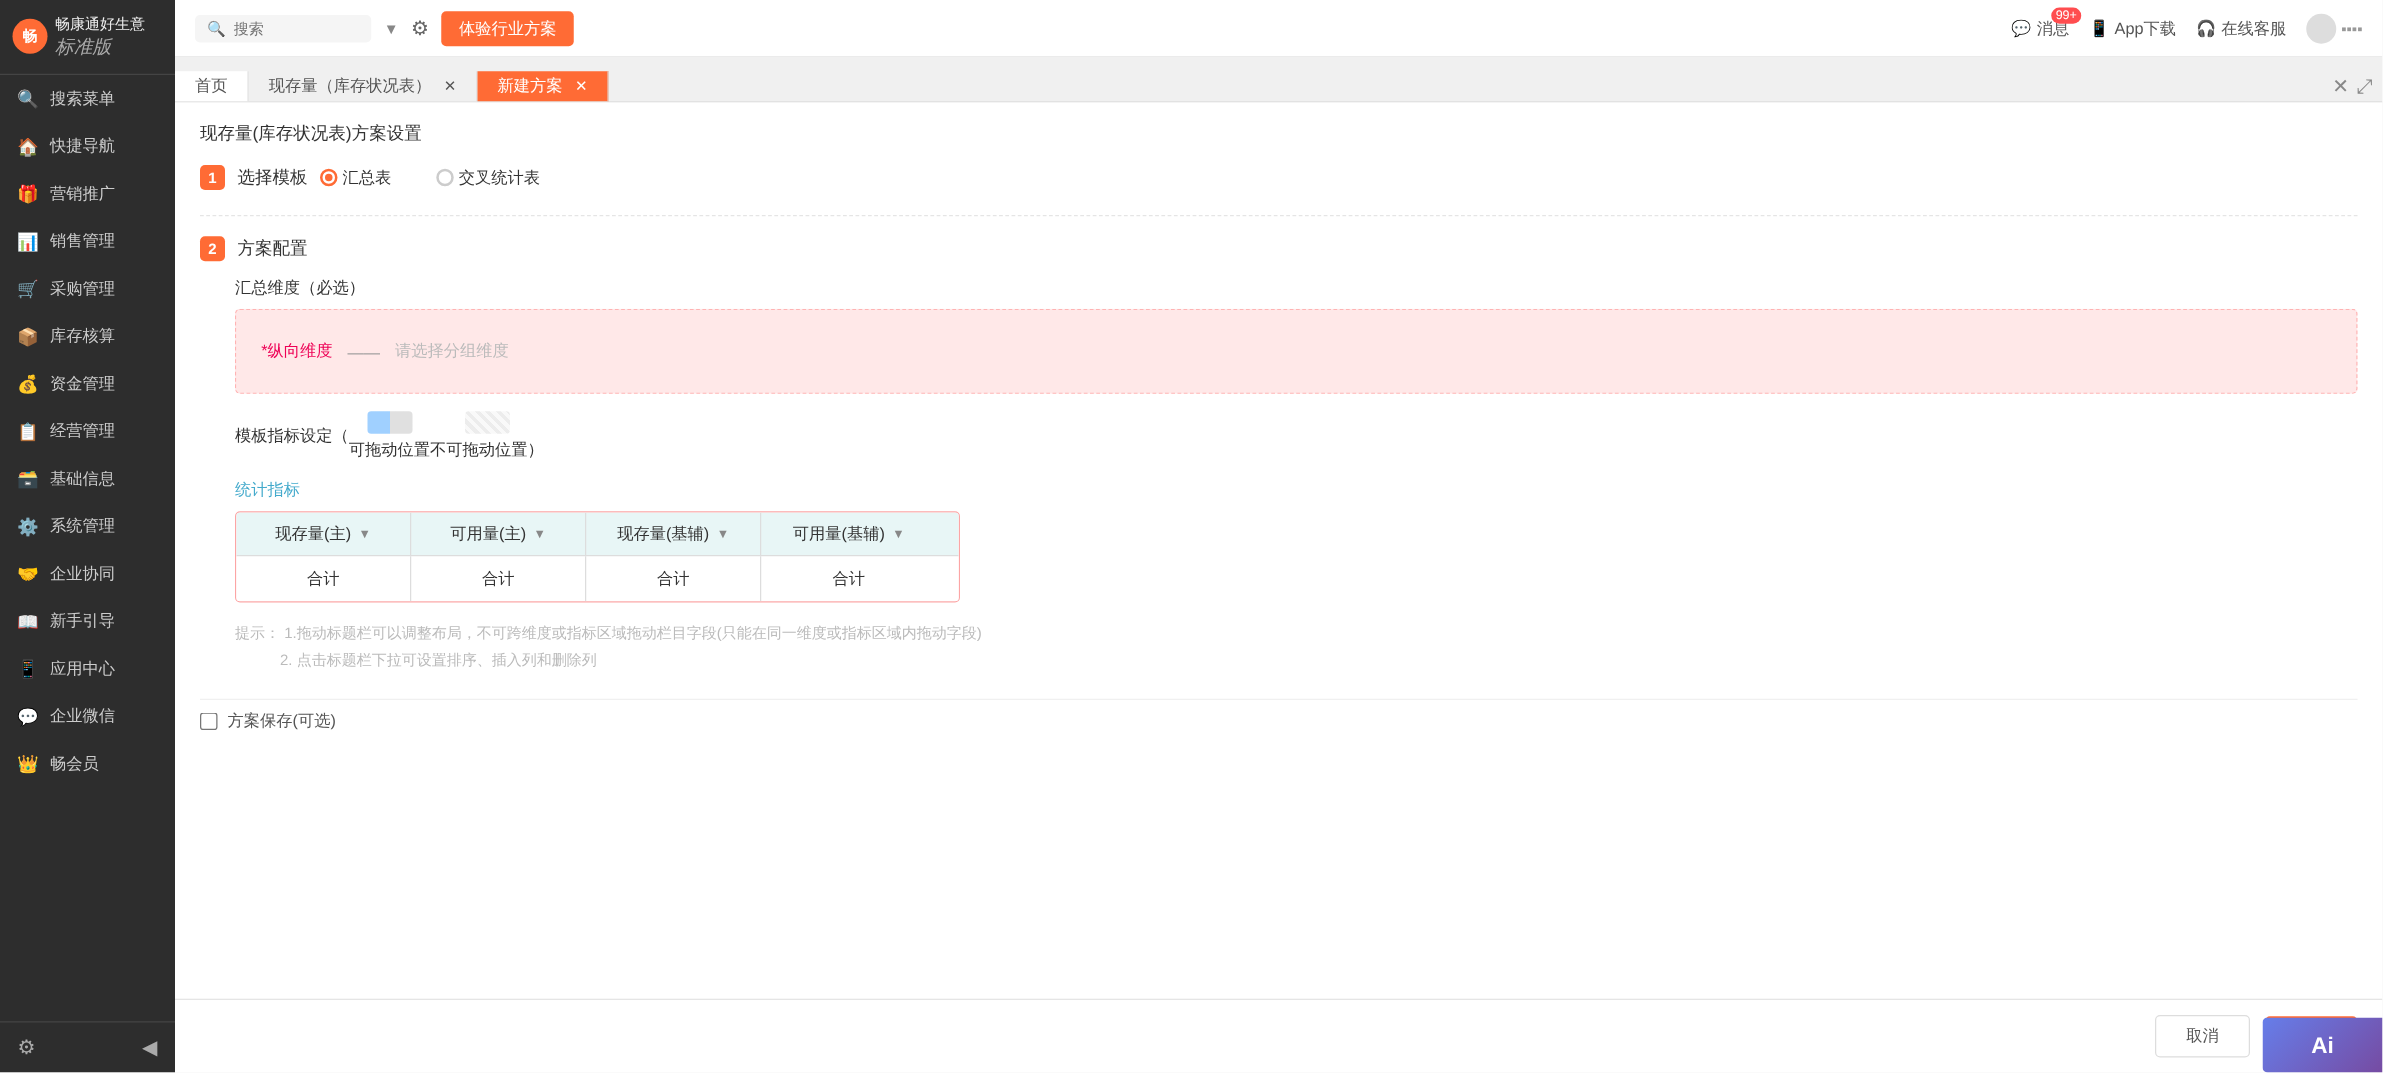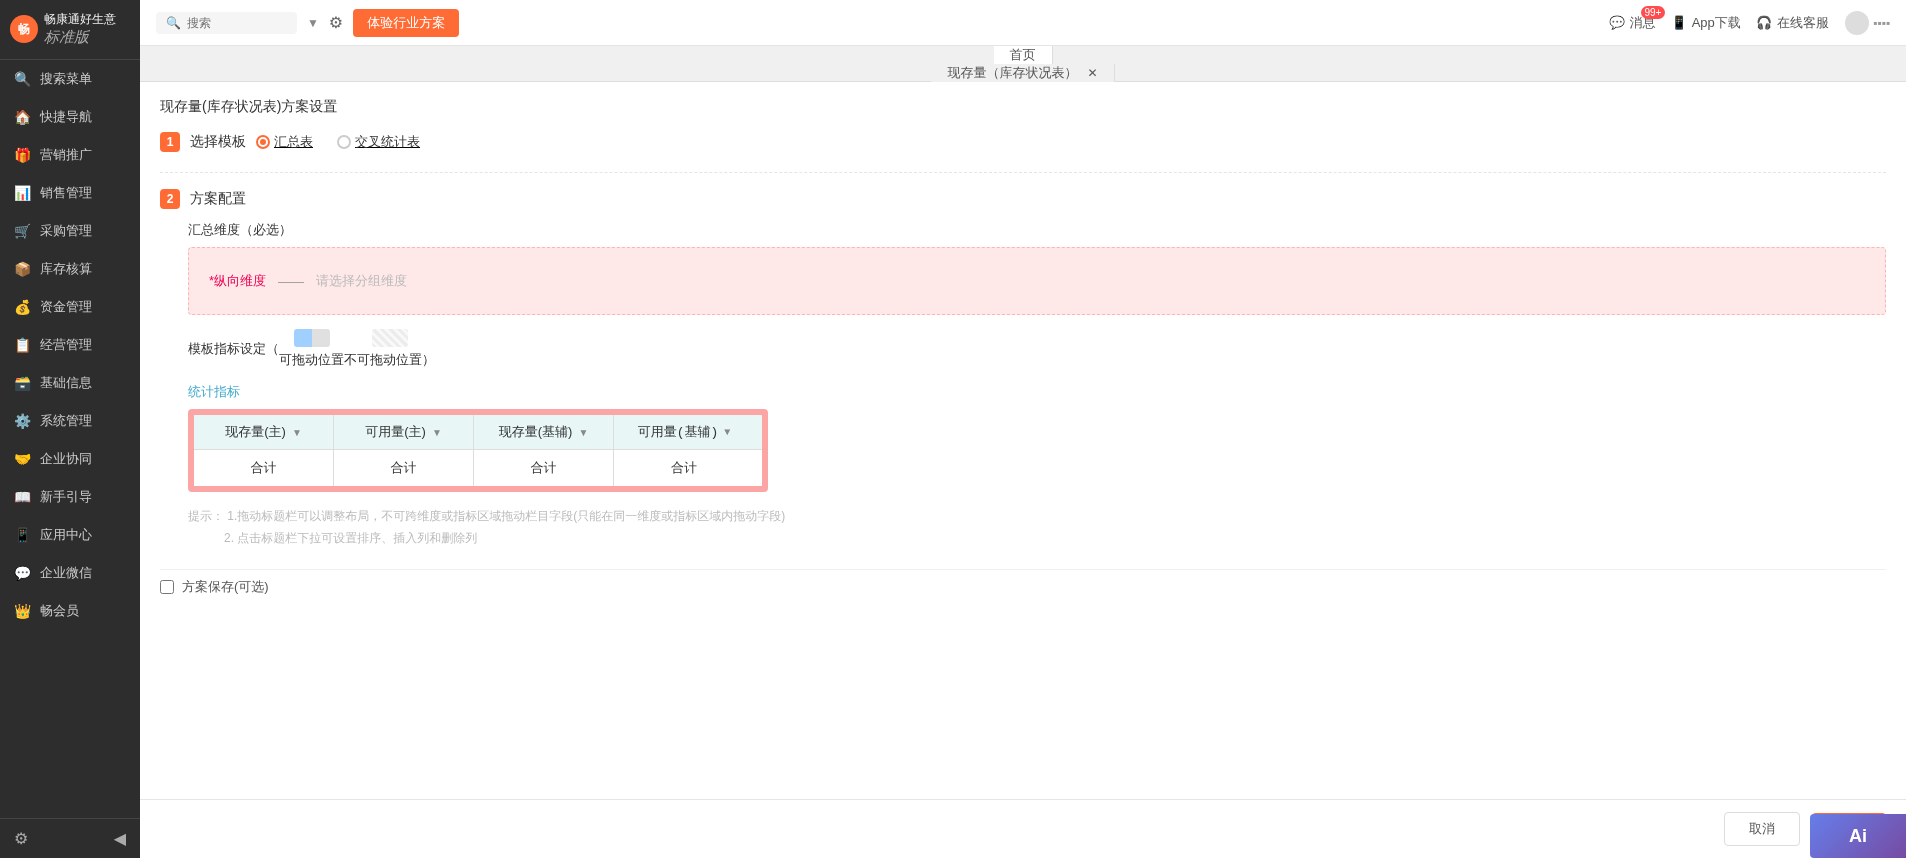--- a/index.html
+++ b/index.html
@@ -83,25 +83,24 @@
       border-radius: 8px; padding: 1px 4px; min-width: 18px; text-align: center;
     }
     .topbar-user { display: flex; align-items: center; gap: 4px; }
     .user-avatar { width: 24px; height: 24px; background: #ddd; border-radius: 50%; }
 
     
     .tabbar {
       background: #f0f0f0;
       display: flex;
       align-items: center;
-      padding: 0 0 0 0;
+      padding: 11px 0 0 0;
       height: 36px;
       flex-shrink: 0;
       border-bottom: 1px solid #ddd;
-      flex-direction: column;
     }
     .tab {
       display: flex; align-items: center; gap: 6px;
       padding: 0 16px;
       height: 100%;
       cursor: pointer;
       font-size: 13px;
       color: #555;
       border-right: 1px solid #ddd;
       background: #f0f0f0;
@@ -129,21 +128,21 @@
     }
     .section-num {
       width: 20px; height: 20px;
       background: #ff6b35; color: white;
       border-radius: 4px; display: flex; align-items: center; justify-content: center;
       font-size: 12px; font-weight: bold; flex-shrink: 0;
     }
     .section-title { font-size: 14px; color: #333; font-weight: 500; }
 
     
-    .radio-group { display: flex; align-items: center; gap: 24px; text-decoration: underline; }
+    .radio-group { display: flex; align-items: center; gap: 36px; }
     .radio-item { display: flex; align-items: center; gap: 4px; cursor: pointer; font-size: 13px; color: #333; }
     .radio-circle {
       width: 14px; height: 14px; border-radius: 50%;
       border: 2px solid #ccc;
       display: flex; align-items: center; justify-content: center;
     }
     .radio-circle.checked { border-color: #ff6b35; }
     .radio-circle.checked::after {
       content: ''; width: 6px; height: 6px;
       background: #ff6b35; border-radius: 50%;
@@ -177,32 +176,32 @@
     }
     .non-drag-indicator {
       width: 36px; height: 18px;
       background: repeating-linear-gradient(45deg, #e0e0e0, #e0e0e0 3px, #f5f5f5 3px, #f5f5f5 6px);
       border-radius: 3px; opacity: 0.6;
     }
 
     
     .stats-section { margin-bottom: 10px; }
     .stats-label { color: #4ac; font-size: 13px; margin-bottom: 8px; }
-    .stats-table { border: 6px solid #fca5a5; border-radius: 4px; overflow: hidden; width: fit-content; min-width: 580px; }
+    .stats-table { border: 1px solid #fca5a5; border-radius: 4px; overflow: hidden; width: fit-content; min-width: 580px; }
     .stats-table-header { display: flex; background: #e8f6f6; }
     .stats-col {
       display: flex; align-items: center; justify-content: center;
       padding: 8px 16px;
       border-right: 1px solid #ddd;
       min-width: 140px;
       font-size: 13px;
       color: #333;
       gap: 6px;
     }
-    .stats-col:last-child { border-right: none; font-family: Liberation Mono, monospace; }
+    .stats-col:last-child { border-right: none; }
     .stats-table-row { display: flex; background: #fff; border-top: 1px solid #ddd; }
     .stats-cell {
       display: flex; align-items: center; justify-content: center;
       padding: 9px 16px;
       border-right: 1px solid #ddd;
       min-width: 140px;
       font-size: 13px;
       color: #333;
     }
     .stats-cell:last-child { border-right: none; }

